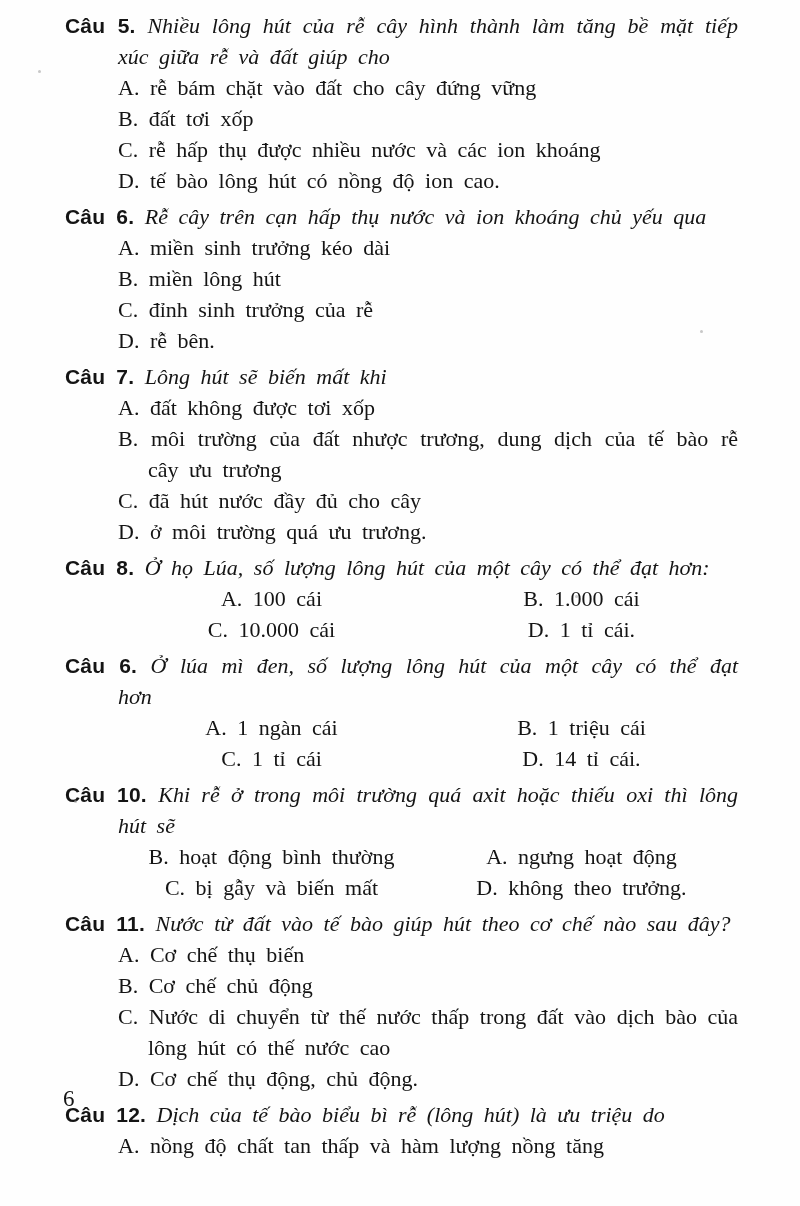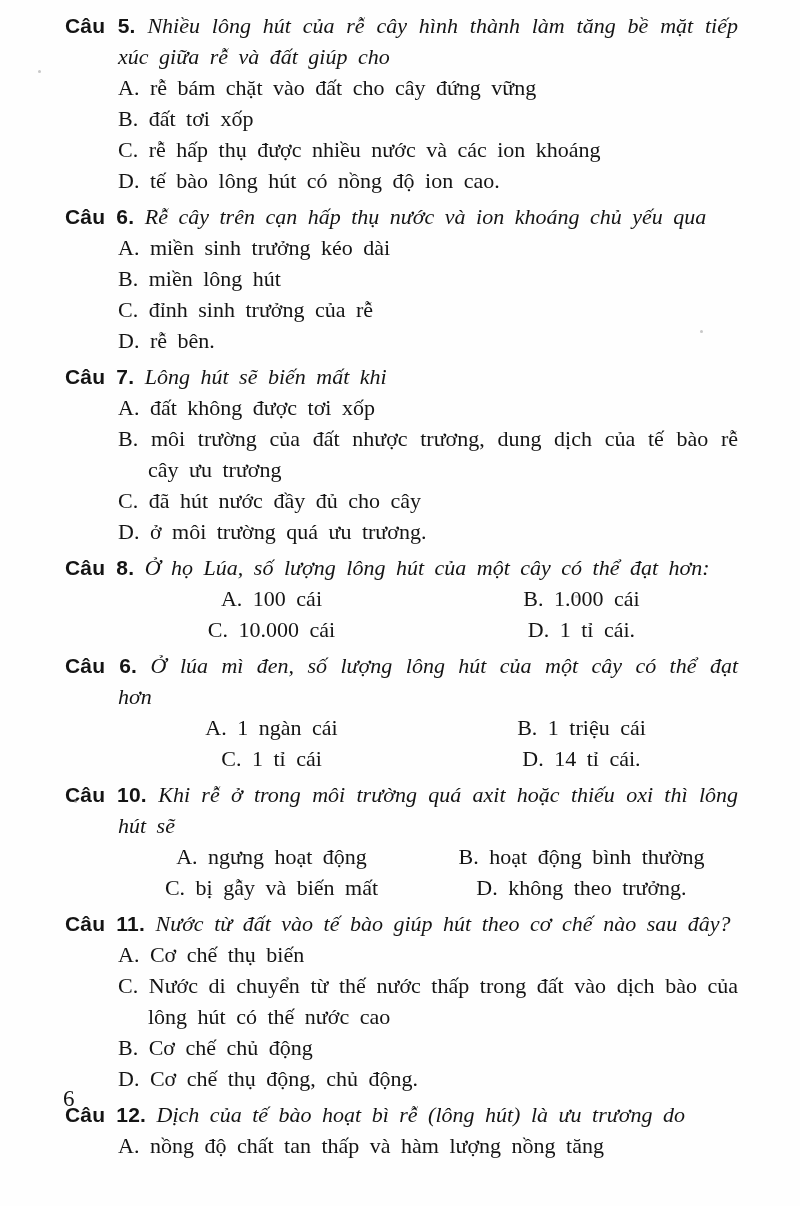--- a/index.html
+++ b/index.html
@@ -131,39 +131,39 @@
       <div class="option"><span class="opt-letter">A.</span> <span class="opt-text">1 ngàn cái</span></div>
       <div class="option"><span class="opt-letter">B.</span> <span class="opt-text">1 triệu cái</span></div>
       <div class="option"><span class="opt-letter">C.</span> <span class="opt-text">1 tỉ cái</span></div>
       <div class="option"><span class="opt-letter">D.</span> <span class="opt-text">14 tỉ cái.</span></div>
     </div>
   </section>
 
   <section class="question">
     <p class="q-head"><span class="q-label">Câu 10.</span> <span class="q-text">Khi rễ ở trong môi trường quá axit hoặc thiếu oxi thì lông hút sẽ</span></p>
     <div class="options two-col">
+      <div class="option"><span class="opt-letter">B.</span> <span class="opt-text">hoạt động bình thường</span></div>
       <div class="option"><span class="opt-letter">A.</span> <span class="opt-text">ngưng hoạt động</span></div>
-      <div class="option"><span class="opt-letter">B.</span> <span class="opt-text">hoạt động bình thường</span></div>
       <div class="option"><span class="opt-letter">C.</span> <span class="opt-text">bị gẫy và biến mất</span></div>
       <div class="option"><span class="opt-letter">D.</span> <span class="opt-text">không theo trưởng.</span></div>
     </div>
   </section>
 
   <section class="question">
     <p class="q-head"><span class="q-label">Câu 11.</span> <span class="q-text">Nước từ đất vào tế bào giúp hút theo cơ chế nào sau đây?</span></p>
     <div class="options">
       <div class="option"><span class="opt-letter">A.</span> <span class="opt-text">Cơ chế thụ biến</span></div>
+      <div class="option"><span class="opt-letter">B.</span> <span class="opt-text">Cơ chế chủ động</span></div>
       <div class="option"><span class="opt-letter">C.</span> <span class="opt-text">Nước di chuyển từ thế nước thấp trong đất vào dịch bào của lông hút có thế nước cao</span></div>
-      <div class="option"><span class="opt-letter">B.</span> <span class="opt-text">Cơ chế chủ động</span></div>
       <div class="option"><span class="opt-letter">D.</span> <span class="opt-text">Cơ chế thụ động, chủ động.</span></div>
     </div>
   </section>
 
   <section class="question">
-    <p class="q-head"><span class="q-label">Câu 12.</span> <span class="q-text">Dịch của tế bào hoạt bì rễ (lông hút) là ưu trương do</span></p>
+    <p class="q-head"><span class="q-label">Câu 12.</span> <span class="q-text">Dịch của tế bào biểu bì rễ (lông hút) là ưu triệu do</span></p>
     <div class="options">
       <div class="option"><span class="opt-letter">A.</span> <span class="opt-text">nồng độ chất tan thấp và hàm lượng nồng tăng</span></div>
     </div>
   </section>
 
   <div class="page-number">6</div>
 
   <span class="speck" style="left:38px; top:70px;"></span>
   <span class="speck" style="left:700px; top:330px;"></span>
   <span class="speck" style="left:74px; top:800px;"></span>

